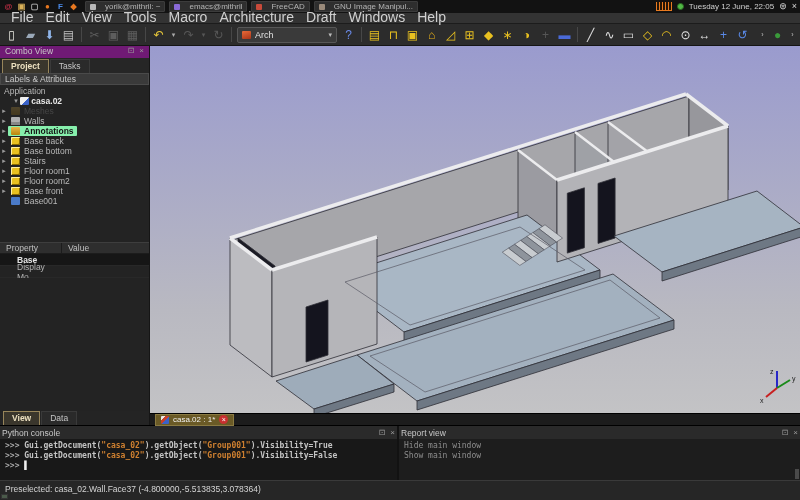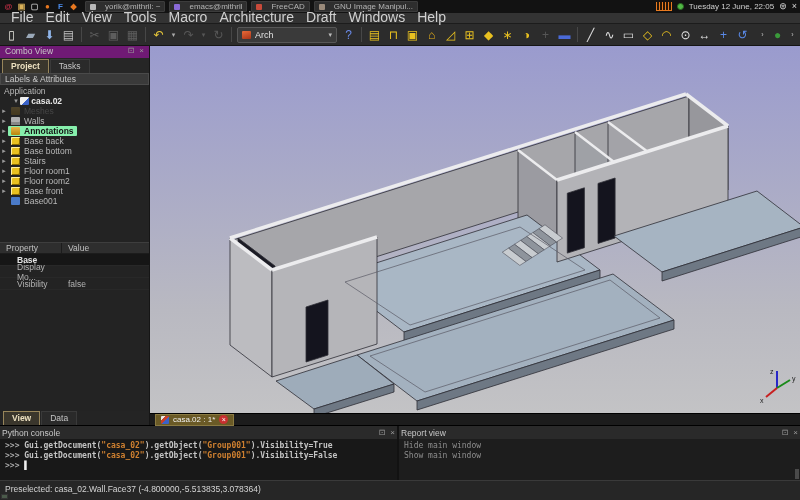--- a/index.html
+++ b/index.html
@@ -311,24 +311,20 @@
         </div>
         <div id="prop-rows">
             <div class="prow group">
               <span class="pname">Base</span>
               <span class="pval"></span>
             </div>
             <div class="prow">
               <span class="pname">Display Mo...</span>
               <span class="pval"></span>
             </div>
-            <div class="prow">
-              <span class="pname">Visibility</span>
-              <span class="pval">false</span>
-            </div>
           </div>
       </div>
       <div class="sbspacer"></div>
       <div class="bottomtabs" id="vdtabs">
           <span class="sbtab active">View</span>
           <span class="sbtab">Data</span>
         </div>
     </div>
 
     <div class="rightcol">

